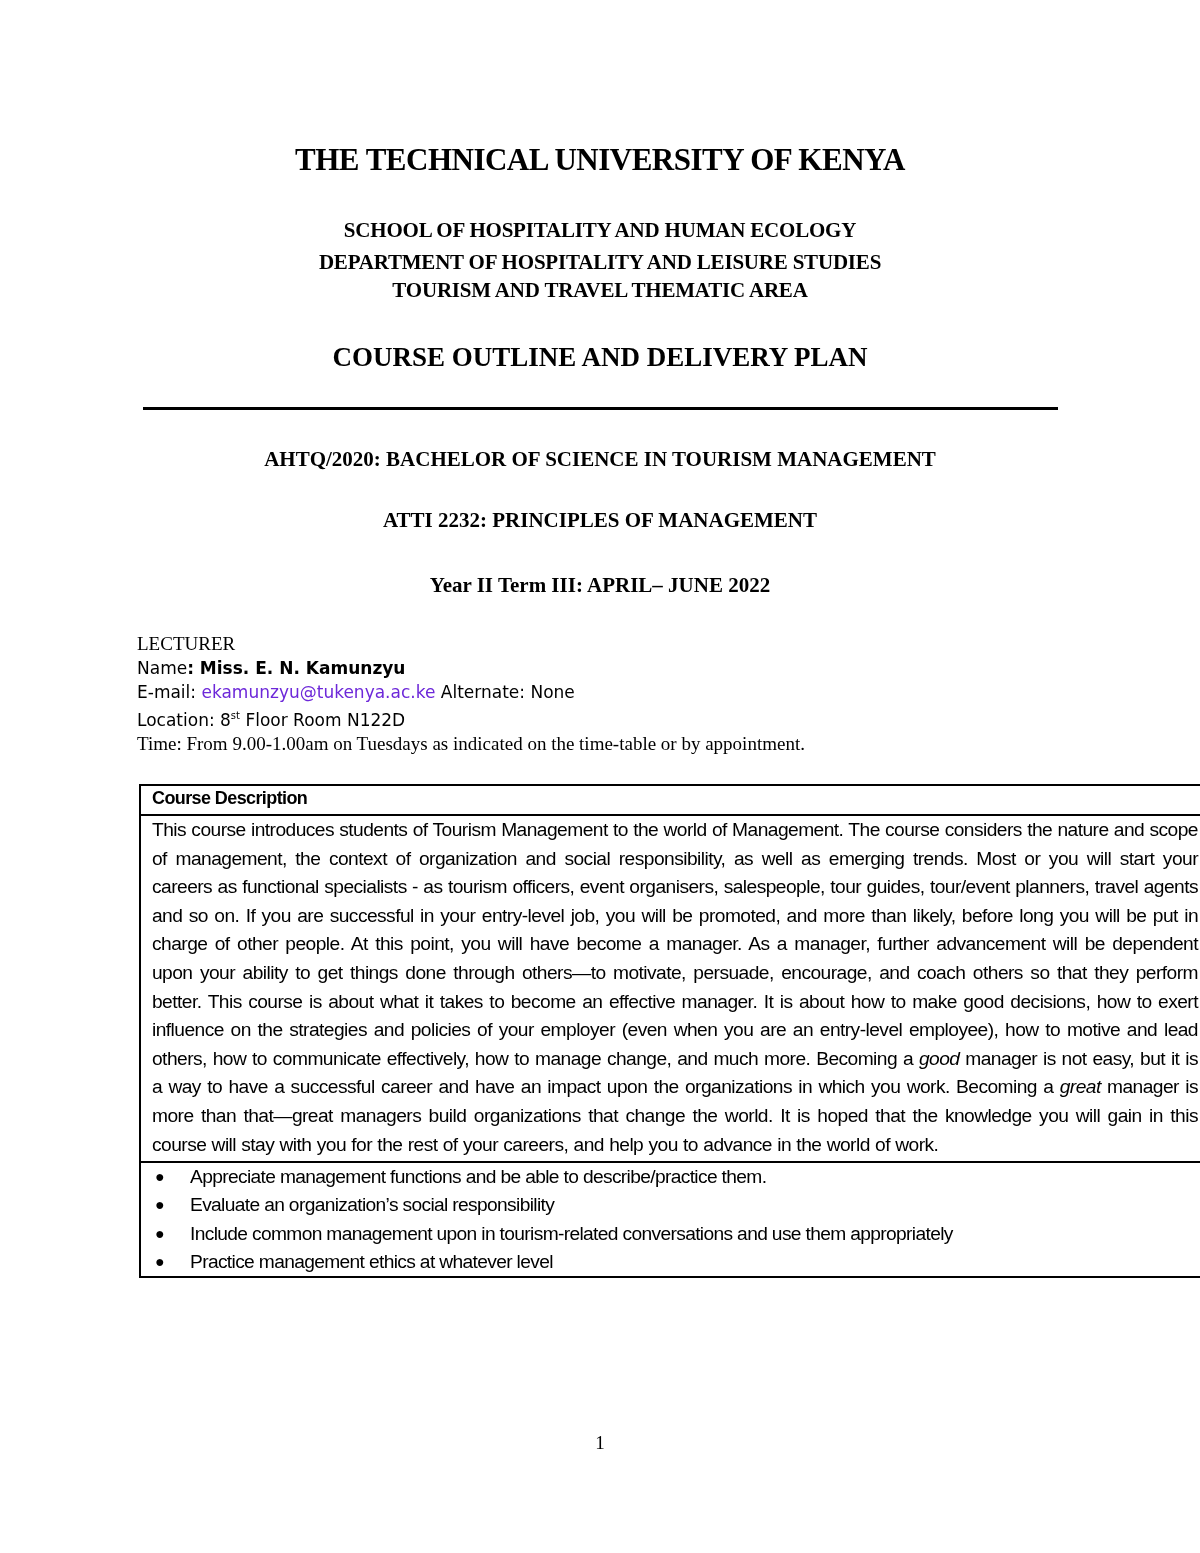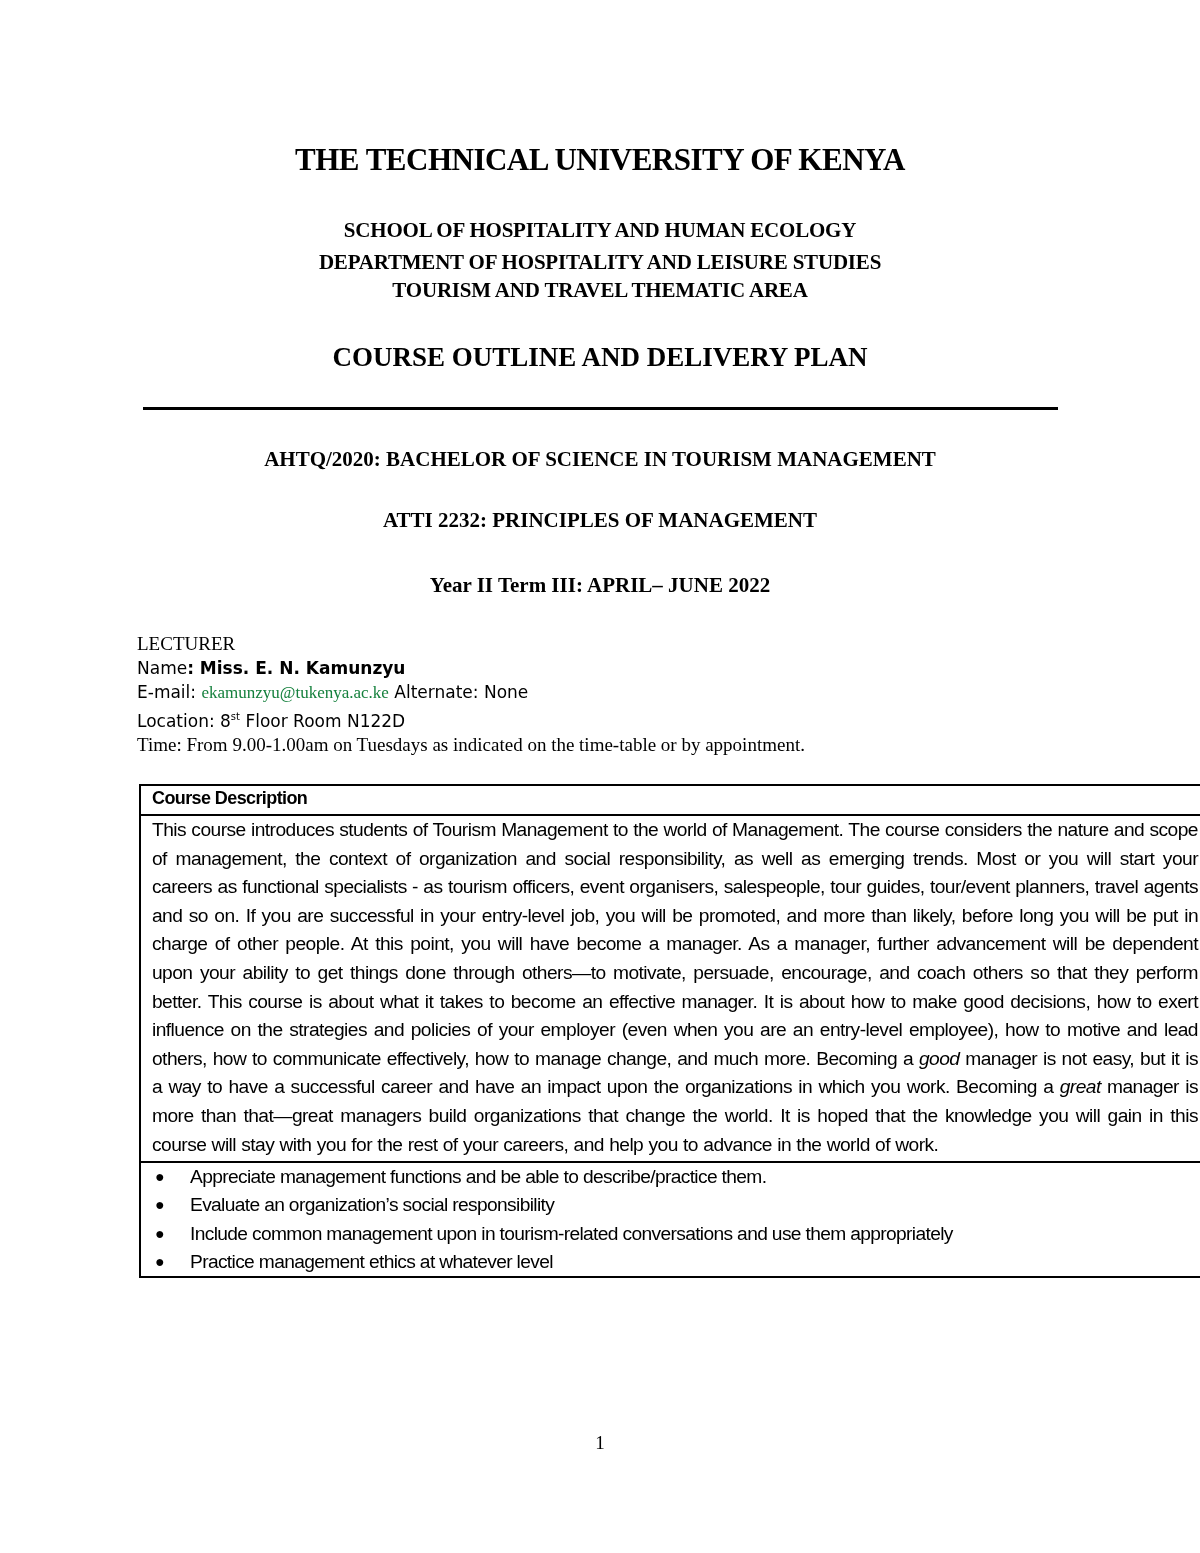--- a/index.html
+++ b/index.html
@@ -10,21 +10,21 @@
   .sub { font-size: 21px; font-weight: bold; letter-spacing: -0.2px; }
   .s1 { top: 218px; } .s2 { top: 250px; } .s3 { top: 278px; }
   .plan { top: 342px; font-size: 27px; font-weight: bold; }
   .rule { position: absolute; left: 143px; top: 407px; width: 915px; height: 3px; background: #000; }
   .prog { top: 447px; font-size: 21px; font-weight: bold; }
   .course { top: 508px; font-size: 21px; font-weight: bold; }
   .term { top: 573px; font-size: 21px; font-weight: bold; }
   .lect { position: absolute; left: 137px; top: 632px; font-size: 19px; line-height: 24px; }
   .lect .row { white-space: nowrap; }
   .lect .sansrow { font-family: "DejaVu Sans", sans-serif; font-size: 17px; }
-  .lect .link { color: #15803d; font-family: Liberation Serif, serif; }
+  .lect .link { color: #6d28d9; }
   .lect sup { font-size: 10px; }
   table.box { position: absolute; left: 139px; top: 784px; width: 1071px; border-collapse: collapse; border: 2px solid #000; font-family: "Liberation Sans", sans-serif; }
   table.box td { border: 2px solid #000; padding: 2px 10px 2px 11px; vertical-align: top; }
   .hdr { font-weight: bold; font-size: 18px; letter-spacing: -0.6px; height: 24px; }
   .desc { font-size: 19.2px; line-height: 28.6px; text-align: justify; letter-spacing: -0.55px; word-spacing: 0.5px; padding-top: 0 !important; }
   ul.lo { margin: 0; padding: 0; list-style: none; }
   ul.lo li { font-size: 19.2px; line-height: 28.3px; letter-spacing: -0.65px; position: relative; padding-left: 35px; white-space: nowrap; }
   ul.lo li .bullet { position: absolute; left: 0; top: 0; font-size: 16px; }
   .pagenum { position: absolute; left: 0; width: 1200px; text-align: center; top: 1432px; font-size: 19px; }
 </style>

